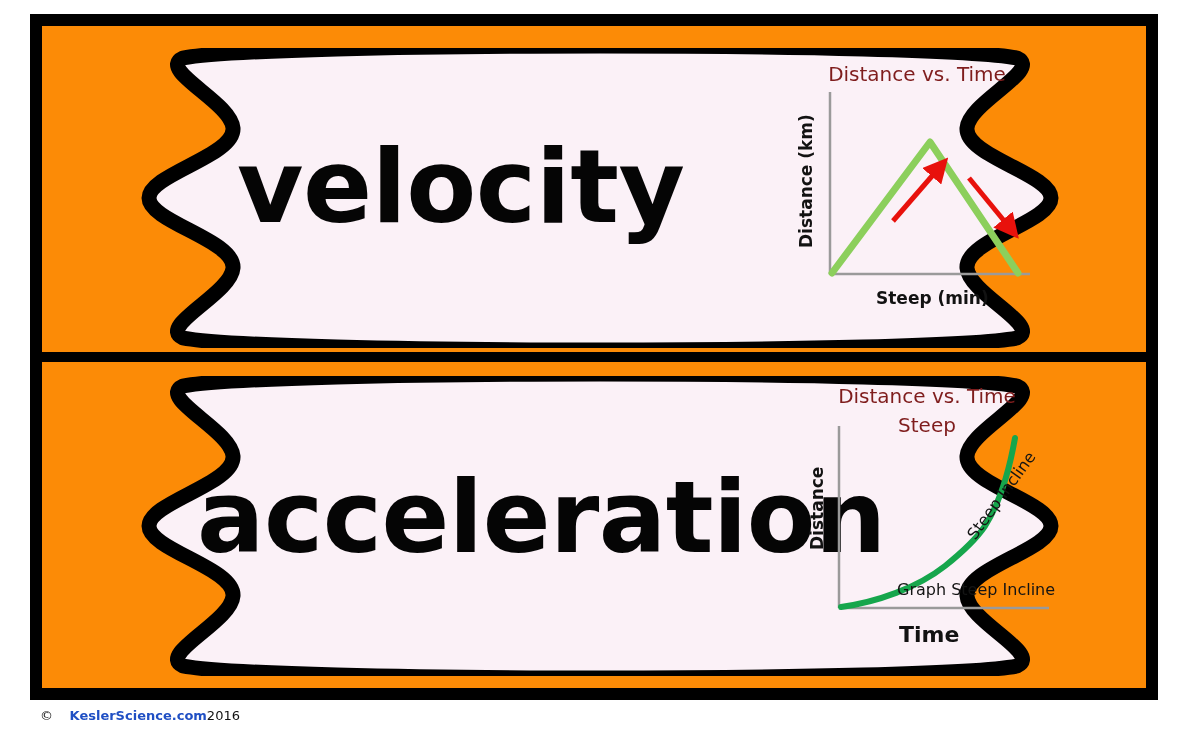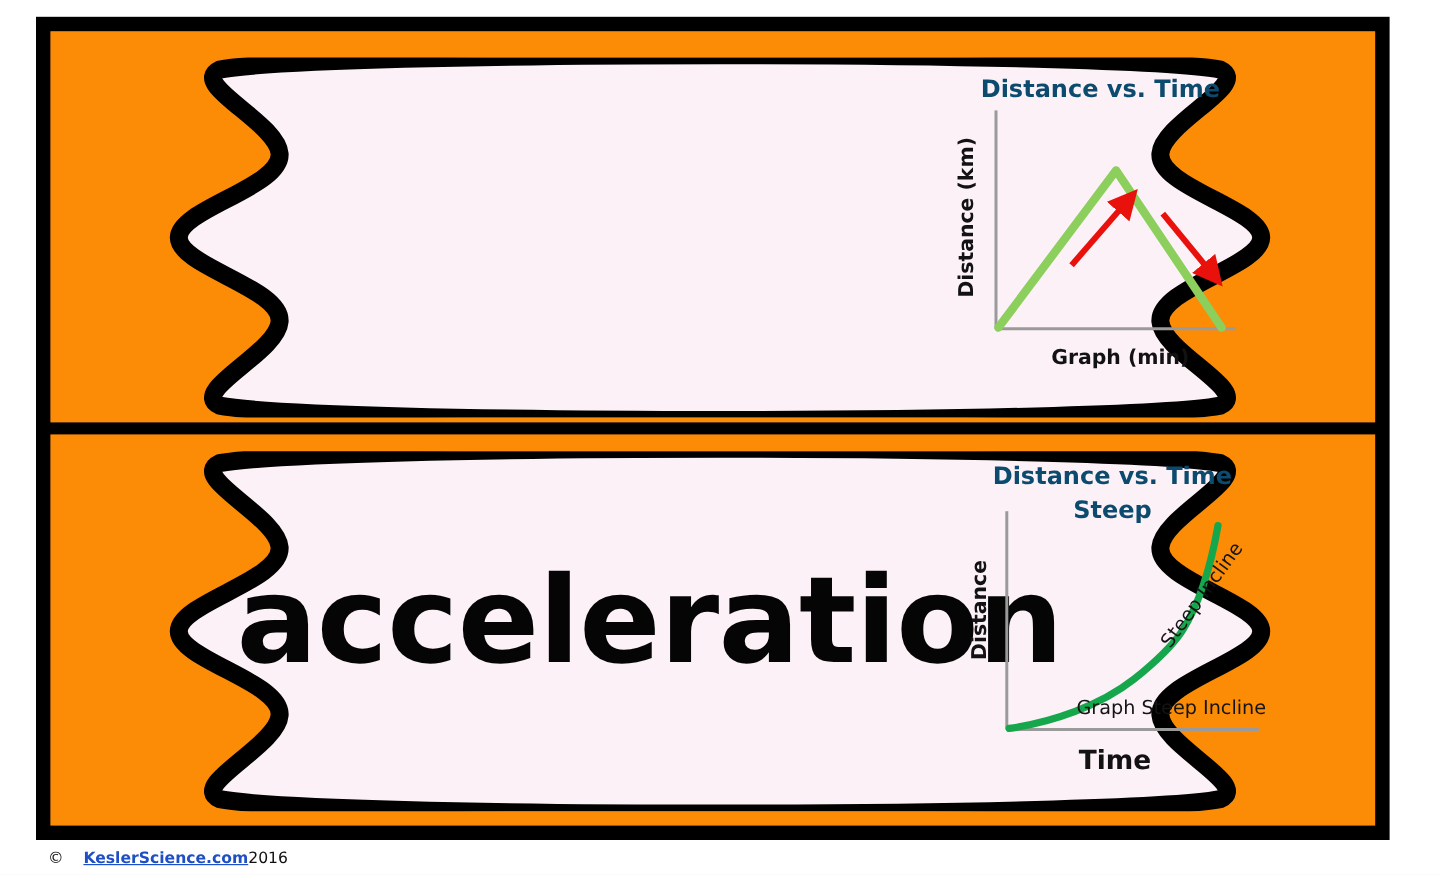--- a/index.html
+++ b/index.html
@@ -89,22 +89,22 @@
   }
   .graph-1 { left: 655px; top: 8px;  width: 270px; height: 262px; }
   .graph-2 { left: 660px; top: -6px; width: 280px; height: 290px; }
 
   .graph-title {
     position: absolute;
     left: 0;
     width: 100%;
     text-align: center;
     font-family: "DejaVu Sans", "Liberation Sans", sans-serif;
-    font-weight: 700;
-    color: #0c4a6e;
+    font-weight: 400;
+    color: #7f1d1d;
   }
   .graph-1 .graph-title { top: 6px;  font-size: 20px; }
   .graph-2 .graph-title { top: 12px; font-size: 20px; line-height: 1.45; padding: 0 16px; box-sizing: border-box; }
 
   .axis-label-y {
     position: absolute;
     transform: rotate(-90deg);
     transform-origin: left top;
     font-family: "DejaVu Sans", "Liberation Sans", sans-serif;
     font-weight: 700;
@@ -159,21 +159,20 @@
     top: 708px;
     font-family: "DejaVu Sans", "Liberation Sans", sans-serif;
     font-size: 13px;
     font-weight: 700;
     color: #111111;
     white-space: nowrap;
   }
   .credit .sym { font-weight: 400; }
   .credit .link {
     color: #1F4FC4;
-    text-decoration: underline;
     padding-left: 12px;
   }
   .credit .year { color: #111111; font-weight: 400; }
 </style>
 </head>
 <body>
 
 <div id="stage">
 
   <div class="frame">
@@ -190,28 +189,29 @@
                    C 842 246, 916 278, 890 290
                    C 806 306, 140 306, 56 290
                    C 30 278, 104 246, 106 220
                    C 108 192, 22 174, 22 150
                    C 22 126, 108 108, 106 80
                    C 104 54, 30 22, 56 10 Z" fill="#FBF1F7" stroke="#000000" stroke-width="15" stroke-linejoin="round"></path>
         </svg>
 
         <div class="card-content">
 
+          <div class="term term-velocity">velocity</div>
 
           <div class="graph graph-1">
 
             <div class="graph-title">Distance vs. Time</div>
 
             <div class="axis-label-y">Distance (km)</div>
 
-            <div class="axis-label-x">Graph (min)</div>
+            <div class="axis-label-x">Steep (min)</div>
 
             <svg class="plot-svg" viewBox="0 0 270 262">
 
               <line x1="48" y1="36" x2="48" y2="218" stroke="#9A9A9A" stroke-width="2.5"></line>
               <line x1="48" y1="218" x2="248" y2="218" stroke="#9A9A9A" stroke-width="2.5"></line>
 
               <polyline points="50,217 148,86 236,217" fill="none" stroke="#8CCF5C" stroke-width="7" stroke-linejoin="round" stroke-linecap="round"></polyline>
 
               <defs>
                 <marker id="arrowUp" markerWidth="5" markerHeight="5" refX="2.2" refY="2.5" orient="auto" markerUnits="strokeWidth">

